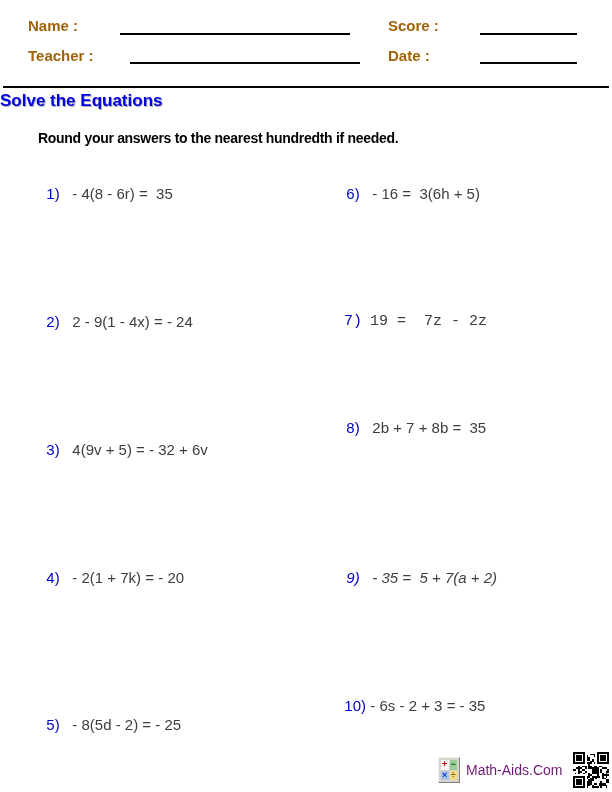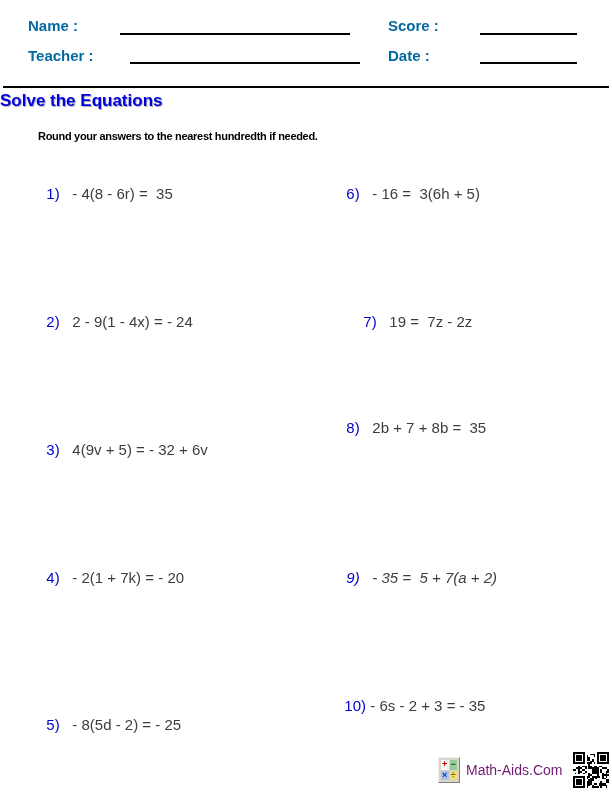--- a/index.html
+++ b/index.html
@@ -8,21 +8,21 @@
     background:#ffffff;
     position:relative;
     overflow:hidden;
     font-family:"Liberation Sans", sans-serif;
     color:#000;
   }
   .hdr-label {
     position:absolute;
     font-size:15px;
     font-weight:bold;
-    color:#0369a1;
+    color:#a16207;
     white-space:pre;
   }
   .fill-line {
     position:absolute;
     height:0;
     border-top:2px solid #000;
   }
   .rule {
     position:absolute;
     top:86px; left:3px; width:606px;
@@ -32,21 +32,21 @@
     position:absolute;
     top:91px; left:0; width:612px;
     font-size:17px;
     font-weight:bold;
     color:#0000E0;
     text-shadow:1px 1px 0 #b0b0b0;
   }
   .instructions {
     position:absolute;
     left:38px; top:130px;
-    font-size:11px;
+    font-size:14px;
     font-weight:bold;
     letter-spacing:-0.3px;
     color:#000;
   }
   .problem {
     position:absolute;
     font-size:15px;
     white-space:pre;
   }
   .problem .num {
@@ -129,21 +129,21 @@
 <div class="problem" style="left:38px; top:552px;">
   <span class="num">4)</span><span class="eq">- 2(1 + 7k) = - 20</span>
 </div>
 <div class="problem" style="left:38px; top:699px;">
   <span class="num">5)</span><span class="eq">- 8(5d - 2) = - 25</span>
 </div>
 
 <div class="problem" style="left:338px; top:168px;">
   <span class="num">6)</span><span class="eq">- 16 =  3(6h + 5)</span>
 </div>
-<div class="problem" style="left:355px; top:296px;">
+<div class="problem" style="left:326px; top:296px;font-family:Liberation Mono, monospace;">
   <span class="num">7)</span><span class="eq">19 =  7z - 2z</span>
 </div>
 <div class="problem" style="left:338px; top:402px;">
   <span class="num">8)</span><span class="eq">2b + 7 + 8b =  35</span>
 </div>
 <div class="problem" style="left:338px; top:552px;font-style:italic;">
   <span class="num">9)</span><span class="eq">- 35 =  5 + 7(a + 2)</span>
 </div>
 <div class="problem" style="left:336px; top:680px;">
   <span class="num">10)</span><span class="eq">- 6s - 2 + 3 = - 35</span>

